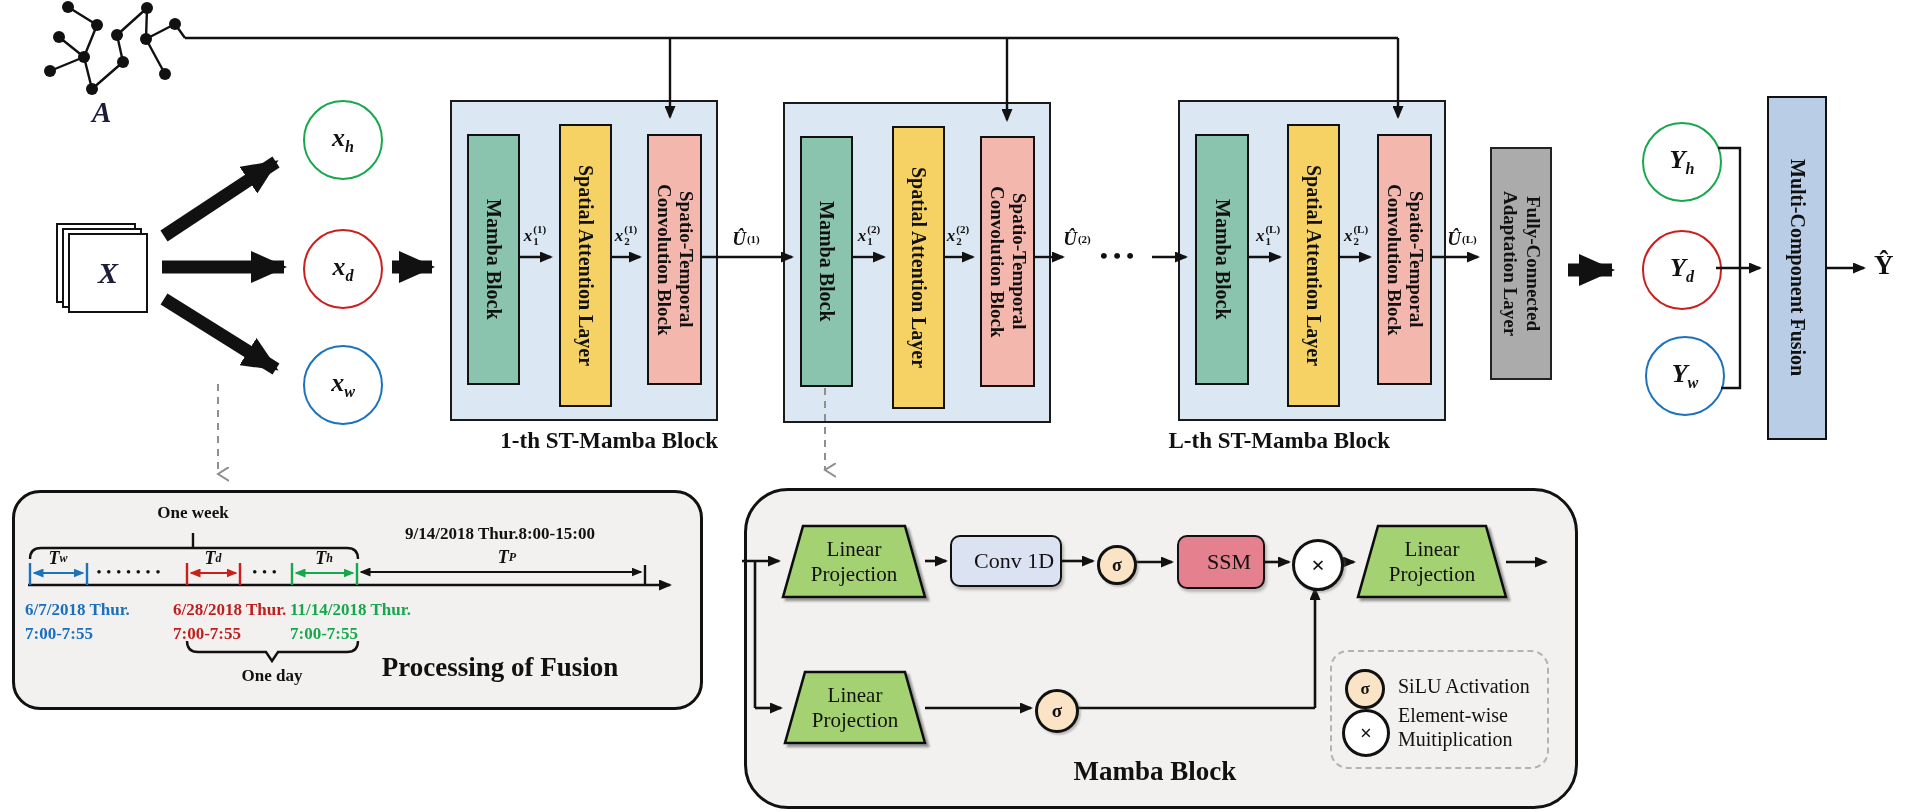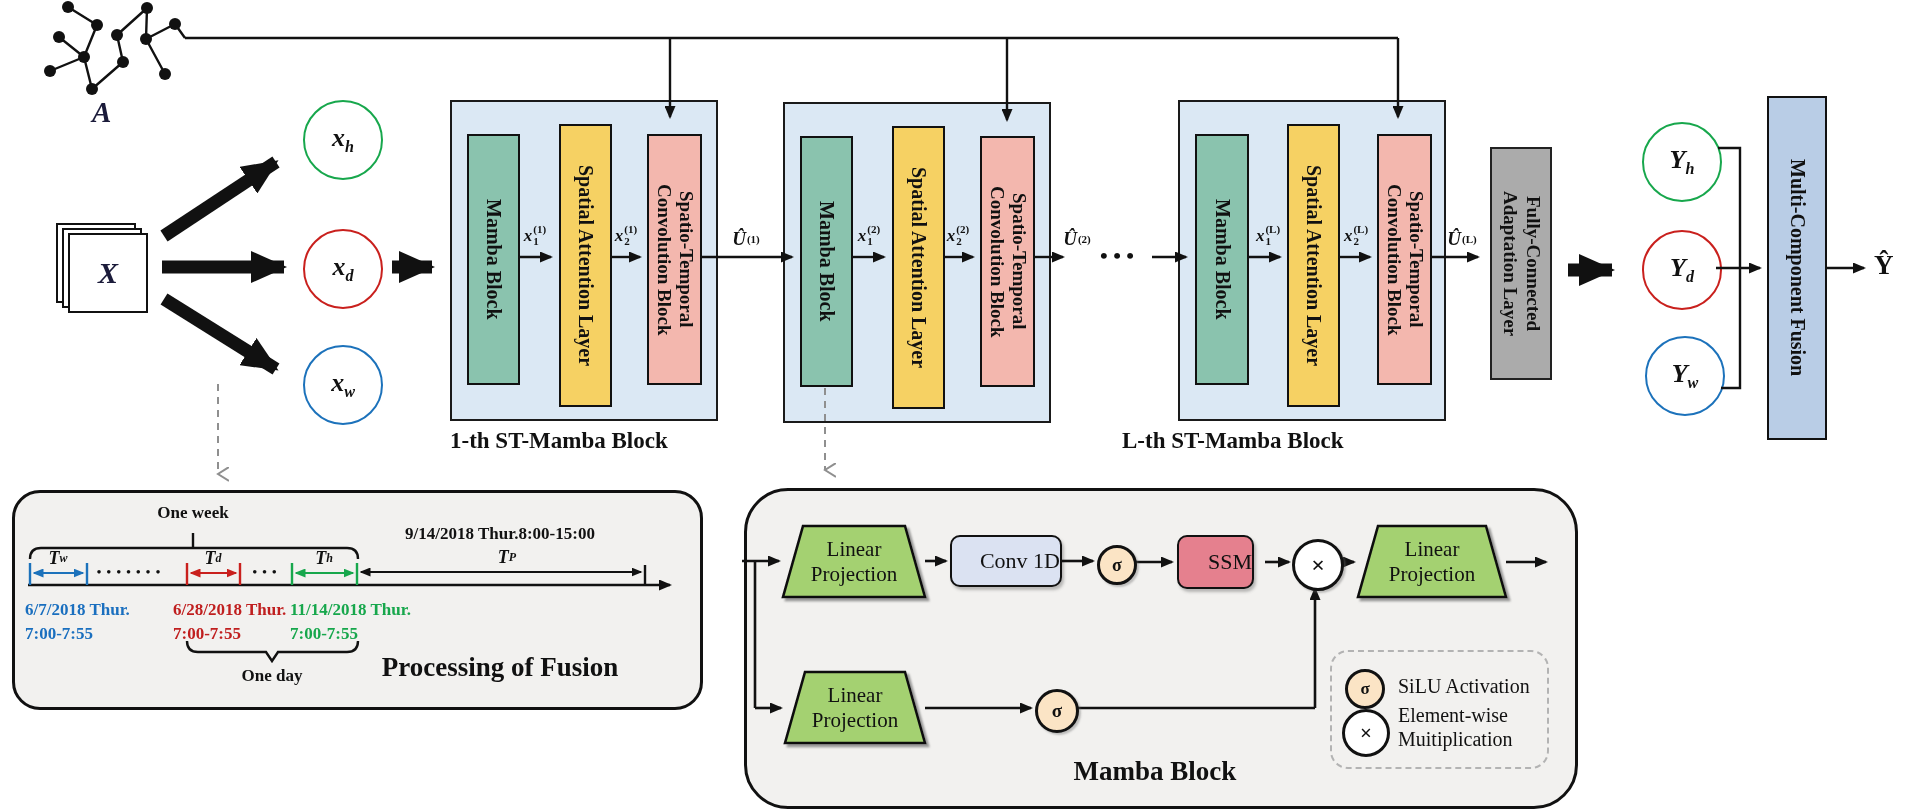--- a/index.html
+++ b/index.html
@@ -9,35 +9,35 @@
   svg.wires{position:absolute;left:0;top:0;z-index:5;pointer-events:none;}
   .panel{position:absolute;background:#f2f1ef;border:3px solid #111;border-radius:34px;z-index:1;}
   .stblock{position:absolute;width:268px;height:321px;background:#dbe8f4;border:2.5px solid #1a1a1a;z-index:2;box-sizing:border-box;}
   .vcol{position:absolute;box-sizing:border-box;border:2.5px solid #111;display:flex;align-items:center;justify-content:center;
         writing-mode:vertical-rl;font-weight:bold;z-index:3;}
   .teal{background:#8ac3ae;}
   .yellow{background:#f6d163;}
   .pink{background:#f3b7ae;}
   .vtxt{font-size:20px;line-height:1.18;white-space:pre-line;text-align:center;}
   .vtxt-sm{font-size:19px;line-height:1.2;white-space:pre-line;text-align:center;}
-  .caption{position:absolute;width:268px;text-align:left;font-weight:bold;font-size:23px;z-index:4;}
+  .caption{position:absolute;width:268px;text-align:right;font-weight:bold;font-size:23px;z-index:4;}
   .circle{position:absolute;width:76px;height:76px;border-radius:50%;background:#fff;border:2.5px solid #333;
           display:flex;align-items:center;justify-content:center;z-index:4;font-size:26px;}
   .circle.green{border-color:#17a74c;} .circle.red{border-color:#c9201d;} .circle.blue{border-color:#1c72bb;}
   .circle i{font-style:italic;font-weight:600;}
   .circle sub{font-size:0.62em;font-weight:600;font-style:italic;}
   .ycirc i, .ycirc sub{font-weight:bold;}
   .mlab{position:absolute;transform:translateX(-50%);font-size:17px;font-weight:bold;font-style:italic;
         display:flex;align-items:center;z-index:6;white-space:nowrap;}
   .stk{display:inline-flex;flex-direction:column;font-size:11px;font-style:normal;line-height:1.05;margin-left:1px;}
   .up1{font-size:11px;font-style:normal;vertical-align:7px;margin-left:1px;}
   .xstack-sq{position:absolute;width:80px;height:80px;background:#fff;border:2.5px solid #111;box-sizing:border-box;}
   .node-lbl{font-weight:bold;font-style:italic;}
   .flowbox{position:absolute;box-sizing:border-box;border:2.5px solid #111;border-radius:10px;z-index:4;
-           display:flex;align-items:center;justify-content:flex-end;font-size:22px;box-shadow:2px 3px 3px rgba(110,110,110,.45);padding-left:16px;}
+           display:flex;align-items:center;justify-content:center;font-size:22px;box-shadow:2px 3px 3px rgba(110,110,110,.45);padding-left:16px;}
   .opcirc{position:absolute;border-radius:50%;background:#fff;border:3px solid #111;z-index:6;
           display:flex;align-items:center;justify-content:center;box-shadow:2px 2px 2px rgba(110,110,110,.4);}
   .sigma{background:#fbe4c5;}
   .trap-lbl{position:absolute;z-index:6;text-align:center;font-size:21px;line-height:1.2;white-space:pre-line;transform:translate(-50%,-50%);}
   .legendbox{position:absolute;border:2px dashed #b3b3b3;border-radius:18px;z-index:3;}
   .leg-lbl{position:absolute;font-size:20px;line-height:1.22;white-space:pre-line;z-index:4;}
   .ptxt{position:absolute;z-index:6;white-space:nowrap;}
   .bold{font-weight:bold;}
   .center{transform:translateX(-50%);text-align:center;}
   .datelbl{position:absolute;z-index:6;font-weight:bold;font-size:17px;line-height:24px;white-space:pre-line;}
@@ -345,21 +345,21 @@
   <div class="trap-lbl" style="left:854px;top:562px;">Linear
 Projection</div>
   <div class="trap-lbl" style="left:855px;top:708px;">Linear
 Projection</div>
   <div class="trap-lbl" style="left:1432px;top:562px;">Linear
 Projection</div>
 
   <div class="flowbox" style="left:950px;top:535px;width:112px;height:52px;background:#dbe2f2;">
       <span>Conv 1D</span>
     </div>
-  <div class="flowbox" style="left:1177px;top:535px;width:77px;height:54px;background:#e5808e;">
+  <div class="flowbox" style="left:1177px;top:535px;width:88px;height:54px;background:#e5808e;">
       <span>SSM</span>
     </div>
 
   <div class="opcirc sigma" style="left:1097px;top:545px;width:34px;height:34px;font-size:18px;font-weight:bold;">
       <span>σ</span>
     </div>
   <div class="opcirc sigma" style="left:1035px;top:689px;width:38px;height:38px;font-size:19px;font-weight:bold;">
       <span>σ</span>
     </div>
   <div class="opcirc" style="left:1292px;top:539px;width:46px;height:46px;font-size:24px;font-weight:bold;">

